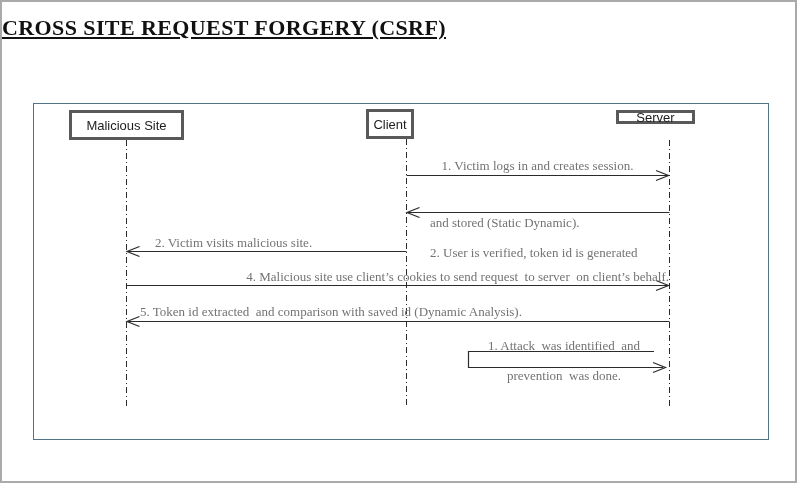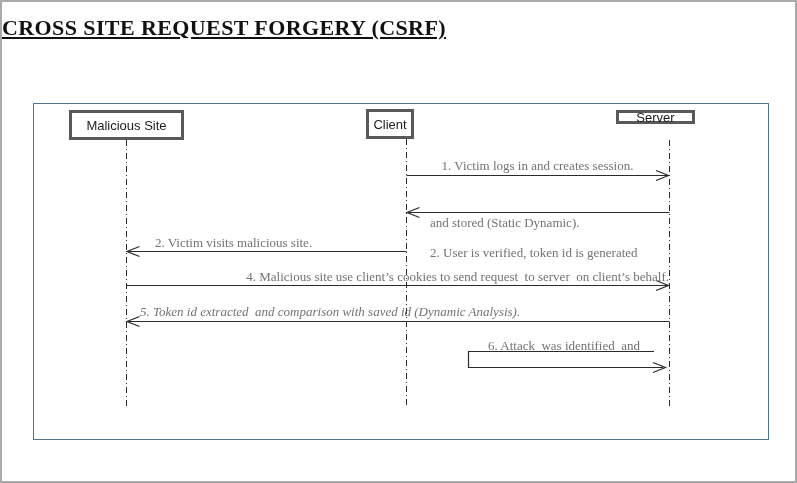--- a/index.html
+++ b/index.html
@@ -121,17 +121,18 @@
 
   <div class="msg-label center" style="left:404px; top:156px; width:263px;">1. Victim logs in and creates session.</div>
 
   <div class="msg-label" style="left:428px; top:195px;margin-top:48px;">2. User is verified, token id is generated</div>
   <div class="msg-label" style="left:428px; top:213px;">and stored (Static Dynamic).</div>
 
   <div class="msg-label" style="left:153px; top:233px;">2. Victim visits malicious site.</div>
 
   <div class="msg-label center" style="left:125px; top:267px; width:542px;text-align:right;">4. Malicious site use client’s cookies to send request  to server  on client’s behalf.</div>
 
-  <div class="msg-label" style="left:138px; top:302px;font-style:italic;">5. Token id extracted  and comparison with saved id (Dynamic Analysis).</div>
+  <div class="msg-label" style="left:138px; top:302px;">5. Token id extracted  and comparison with saved id (Dynamic Analysis).</div>
 
-  <div class="msg-label center" style="left:466px; top:336px; width:192px;">6. Attack  was identified  and</div>
+  <div class="msg-label center" style="left:466px; top:336px; width:192px;">1. Attack  was identified  and</div>
+  <div class="msg-label center" style="left:466px; top:366px; width:192px;">prevention  was done.</div>
 
 </div>
 
 </body></html>

